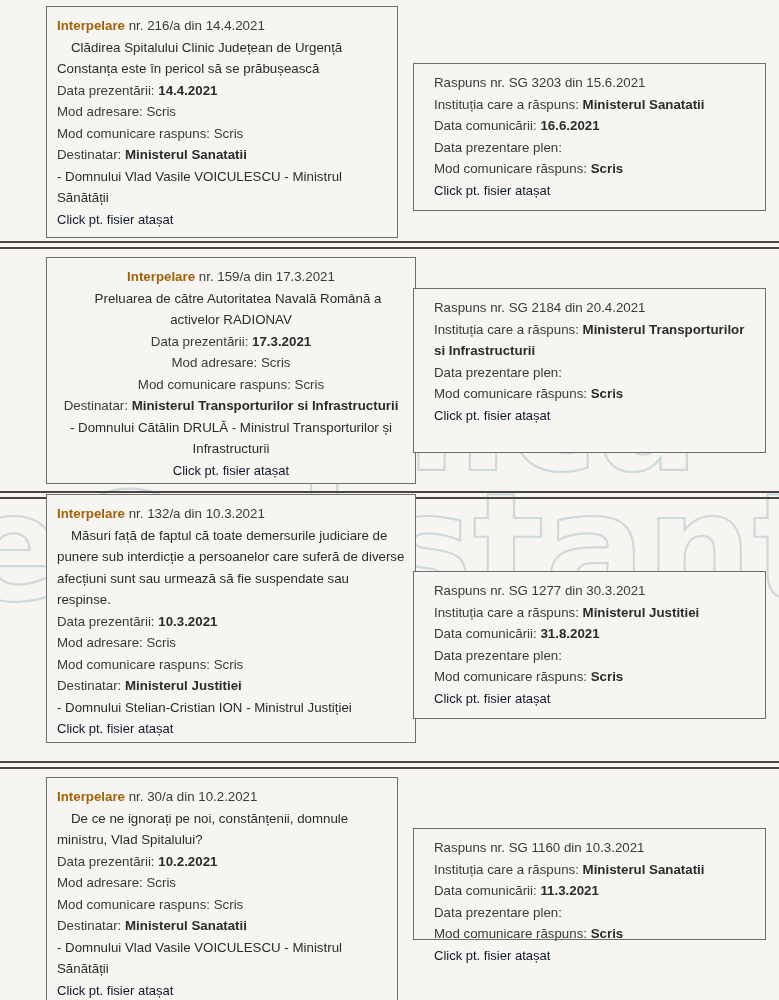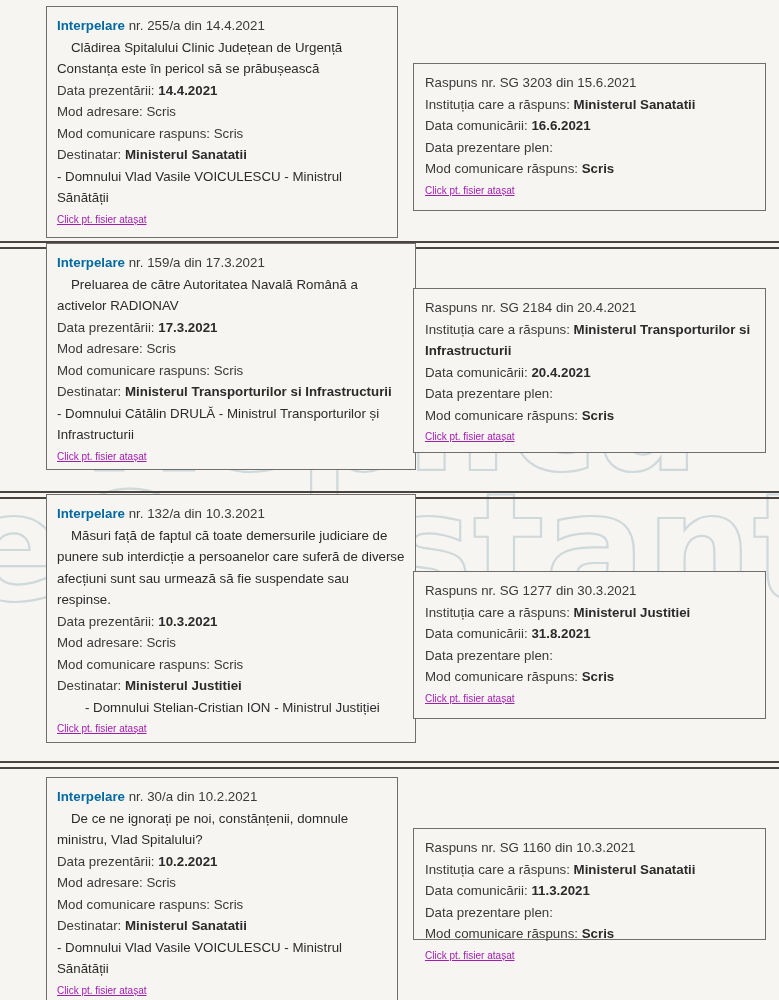--- a/index.html
+++ b/index.html
@@ -77,75 +77,74 @@
   }
   .q-w-narrow { width: 352px; }
   .q-w-wide   { width: 370px; }
 
   
   .a-box {
     position: absolute;
     background: #f6f5f2;
     border: 1px solid #6e6e6e;
     box-sizing: border-box;
-    padding: 8px 11px 9px 11px;
+    padding: 8px 11px 9px 20px;
     z-index: 5;
   }
 
   
   .line {
     font-size: 13.3px;
     line-height: 21.5px;
     white-space: normal;
     color: #3a3a3a;
   }
   .lbl-bold {
     font-weight: 700;
-    color: #0369a1;
+    color: #a16207;
   }
   .val-bold {
     font-weight: 700;
     color: #2b2b2b;
   }
   .title-line {
     font-weight: 400;
     color: #2b2b2b;
     font-size: 13.3px;
     line-height: 21.5px;
   }
   .title-line.first { text-indent: 14px; }
 
   .flink {
     display: inline-block;
-    font-size: 10px;
+    font-size: 13px;
     line-height: 21px;
-    color: #a21caf;
-    text-decoration: underline;
+    color: #0f172a;
     cursor: pointer;
   }
 
-  .nowrap { white-space: nowrap; margin-left: 28px; }
+  .nowrap { white-space: nowrap; }
 </style>
 </head>
 <body>
 
 <svg id="watermark" viewBox="0 0 779 1000">
   <text class="wm-text" x="390" y="470" font-size="150" text-anchor="middle">Replica</text>
   <text class="wm-text" x="390" y="600" font-size="150" text-anchor="middle">deConstanta</text>
 </svg>
 
 <div id="page">
 
   <div class="record">
 
     <div class="q-box q-w-narrow" style="top:6px; height:232px;">
       <div class="line">
         <span class="lbl-bold">Interpelare</span>
         <span>nr.</span>
-        <span>255/a</span>
+        <span>216/a</span>
         <span>din</span>
         <span>14.4.2021</span>
       </div>
       <div class="title-line first">Clădirea Spitalului Clinic Județean de Urgență Constanța este în pericol să se prăbușească</div>
       <div class="line">
         <span>Data prezentării:</span>
         <span class="val-bold">14.4.2021</span>
       </div>
       <div class="line">
         <span>Mod adresare:</span>
@@ -188,21 +187,21 @@
         <span class="val-bold">Scris</span>
       </div>
       <a class="flink">Click pt. fisier atașat</a>
     </div>
   </div>
 
   <div class="sep" style="top:241px;"></div>
 
   <div class="record">
 
-    <div class="q-box q-w-wide" style="top:243px; height:227px;">
+    <div class="q-box q-w-wide" style="top:257px; height:227px;text-align:center;">
       <div class="line">
         <span class="lbl-bold">Interpelare</span>
         <span>nr.</span>
         <span>159/a</span>
         <span>din</span>
         <span>17.3.2021</span>
       </div>
       <div class="title-line first">Preluarea de către Autoritatea Navală Română a activelor RADIONAV</div>
       <div class="line">
         <span>Data prezentării:</span>
@@ -230,24 +229,20 @@
         <span>nr.</span>
         <span>SG 2184</span>
         <span>din</span>
         <span>20.4.2021</span>
       </div>
       <div class="line">
         <span>Instituția care a răspuns:</span>
         <span class="val-bold">Ministerul Transporturilor si Infrastructurii</span>
       </div>
       <div class="line">
-        <span>Data comunicării:</span>
-        <span class="val-bold">20.4.2021</span>
-      </div>
-      <div class="line">
         <span>Data prezentare plen:</span>
         <span></span>
       </div>
       <div class="line">
         <span>Mod comunicare răspuns:</span>
         <span class="val-bold">Scris</span>
       </div>
       <a class="flink">Click pt. fisier atașat</a>
     </div>
   </div>

